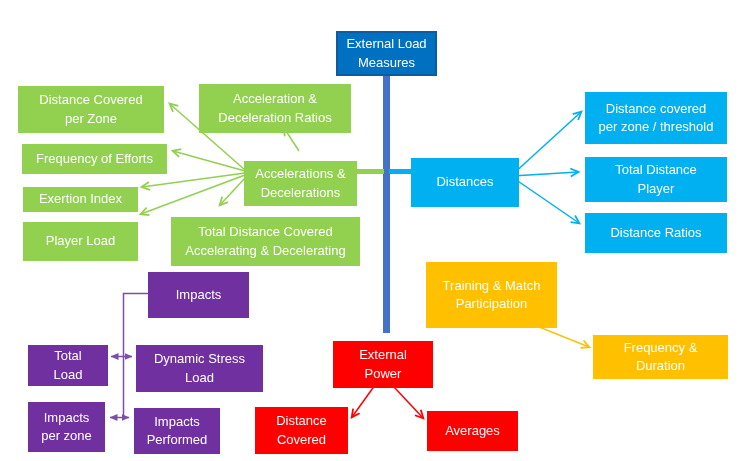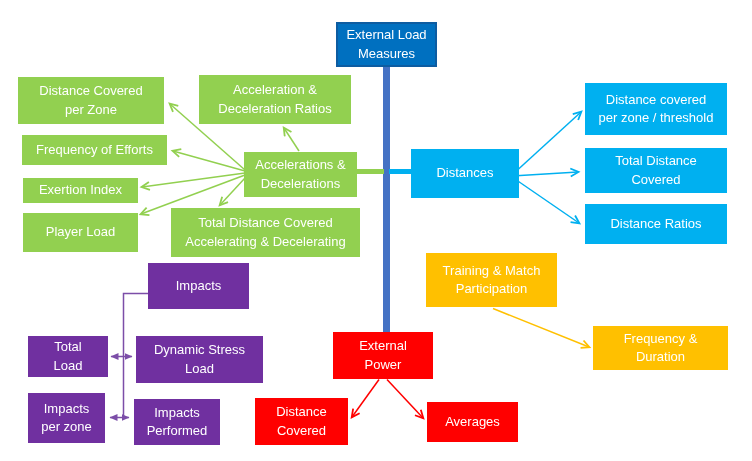--- a/index.html
+++ b/index.html
@@ -12,20 +12,21 @@
   }
   #wires{position:absolute;left:0;top:0;width:752px;height:461px;z-index:0;}
   .node{
     position:absolute;z-index:1;
     display:flex;align-items:center;justify-content:center;
     text-align:center;
     color:var(--text,#ffffff);
     font-size:13px;line-height:1.4;
     white-space:pre-line;
     box-sizing:border-box;
+    margin-top:9px;
   }
   .c-darkblue{background:var(--dark-blue,#0070C0);border:2px solid #0d5ca1;}
   .c-green{background:var(--green,#92D050);}
   .c-cyan{background:var(--cyan,#00B0F0);}
   .c-purple{background:var(--purple,#7030A0);}
   .c-red{background:var(--red,#FF0000);}
   .c-orange{background:var(--orange,#FFC000);}
 
   
   #n-external   {left:336px;top:22px; width:101px;height:45px;}
@@ -41,21 +42,21 @@
   #n-tdc        {left:585px;top:148px;width:142px;height:45px;}
   #n-dr         {left:585px;top:204px;width:142px;height:40px;}
   #n-impacts    {left:148px;top:263px;width:101px;height:46px;}
   #n-tl         {left:28px; top:336px;width:80px; height:41px;}
   #n-dsl        {left:136px;top:336px;width:127px;height:47px;}
   #n-ipz        {left:28px; top:393px;width:77px; height:50px;}
   #n-ip         {left:134px;top:399px;width:86px; height:46px;}
   #n-mp         {left:333px;top:332px;width:100px;height:47px;}
   #n-dc         {left:255px;top:398px;width:93px; height:47px;}
   #n-avg       {left:427px;top:402px;width:91px; height:40px;}
-  #n-tmp        {left:426px;top:253px;width:131px;height:54px;}
+  #n-tmp        {left:426px;top:253px;width:131px;height:66px;}
   #n-fd         {left:593px;top:326px;width:135px;height:44px;}
 
   
   .st-green {stroke:var(--green,#92D050);}
   .st-cyan  {stroke:var(--cyan,#00B0F0);}
   .st-blue  {stroke:var(--connector-blue,#4472C4);}
   .st-orange{stroke:var(--orange,#FFC000);}
   .st-red   {stroke:var(--red,#FF0000);}
   .st-purple{stroke:var(--connector-purple,#7C4EA8);}
   .mk-fill-purple{fill:var(--connector-purple,#7C4EA8);}
@@ -132,21 +133,21 @@
   <div class="node c-green" id="n-pl">Player Load</div>
   <div class="node c-green" id="n-ad">Accelerations &amp;
 Decelerations</div>
   <div class="node c-green" id="n-tdcad">Total Distance Covered
 Accelerating &amp; Decelerating</div>
 
   <div class="node c-cyan" id="n-distances">Distances</div>
   <div class="node c-cyan" id="n-dczt">Distance covered
 per zone / threshold</div>
   <div class="node c-cyan" id="n-tdc">Total Distance
-Covered</div>
+Player</div>
   <div class="node c-cyan" id="n-dr">Distance Ratios</div>
 
   <div class="node c-purple" id="n-impacts">Impacts</div>
   <div class="node c-purple" id="n-tl">Total
 Load</div>
   <div class="node c-purple" id="n-dsl">Dynamic Stress
 Load</div>
   <div class="node c-purple" id="n-ipz">Impacts
 per zone</div>
   <div class="node c-purple" id="n-ip">Impacts

